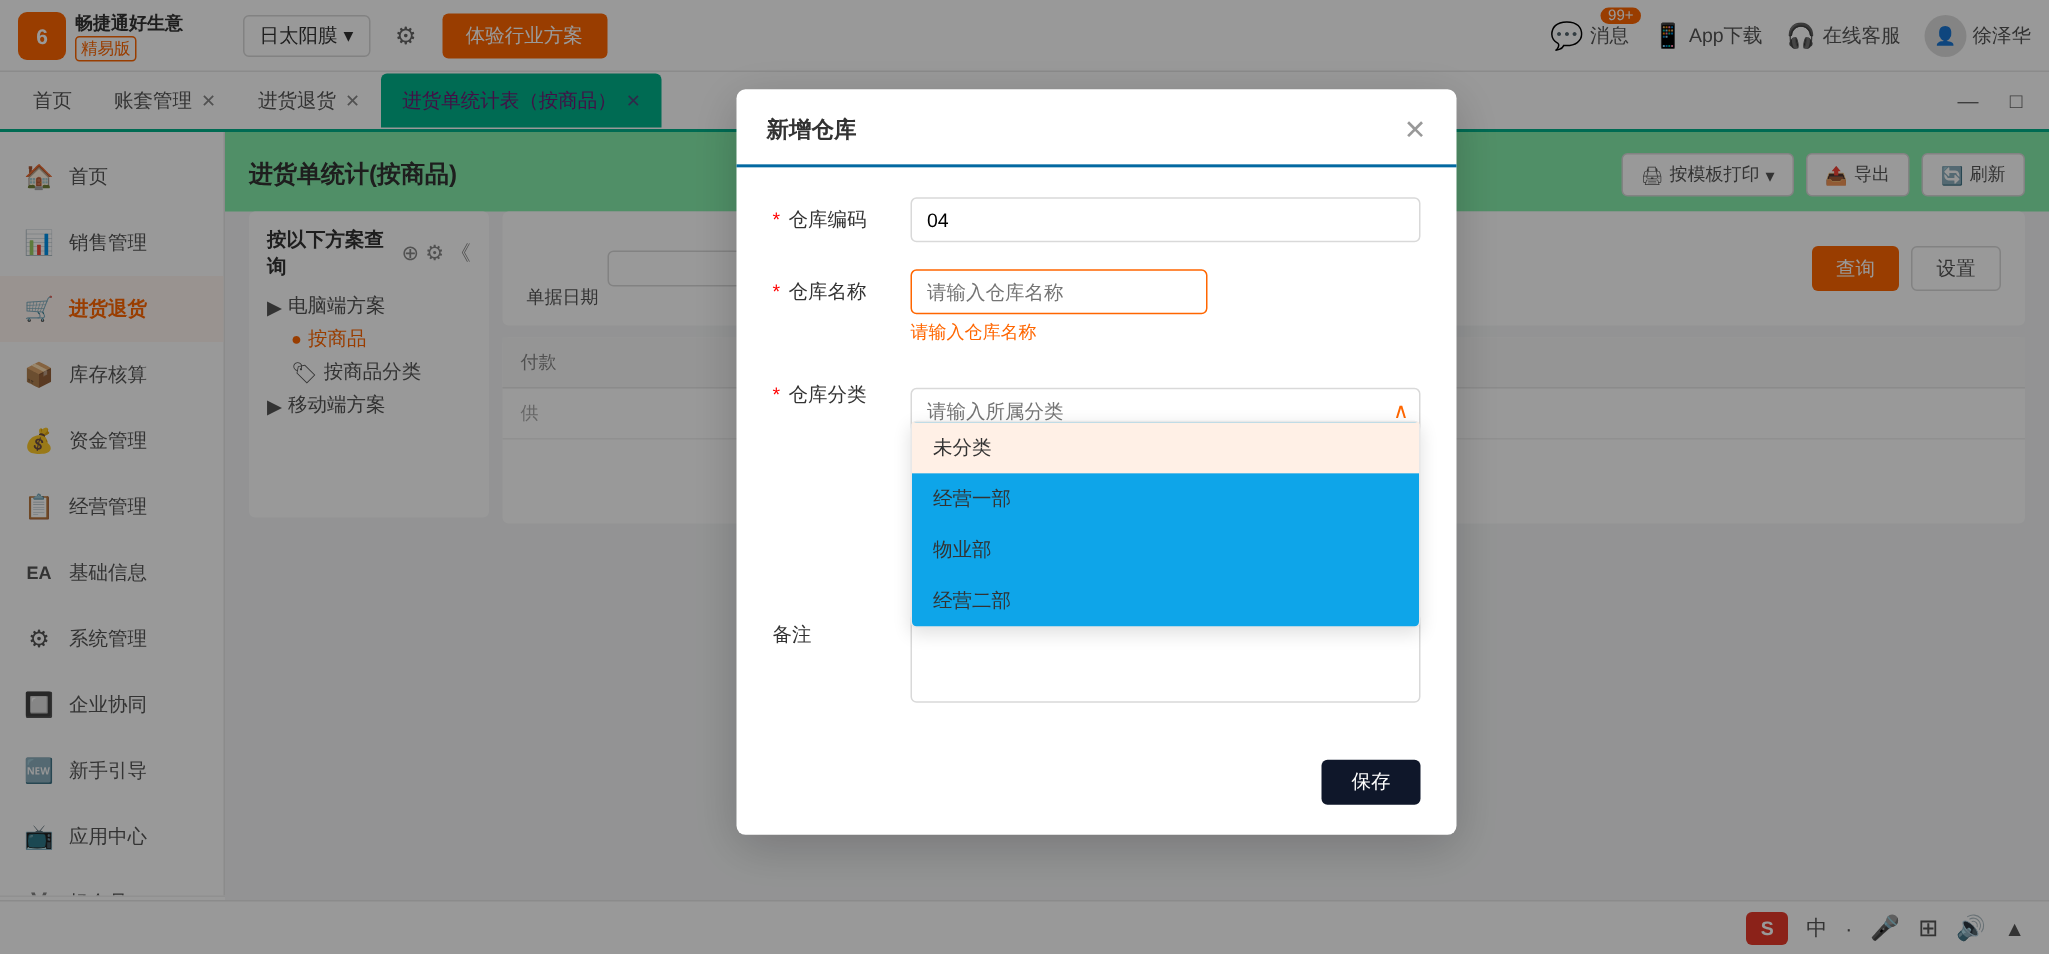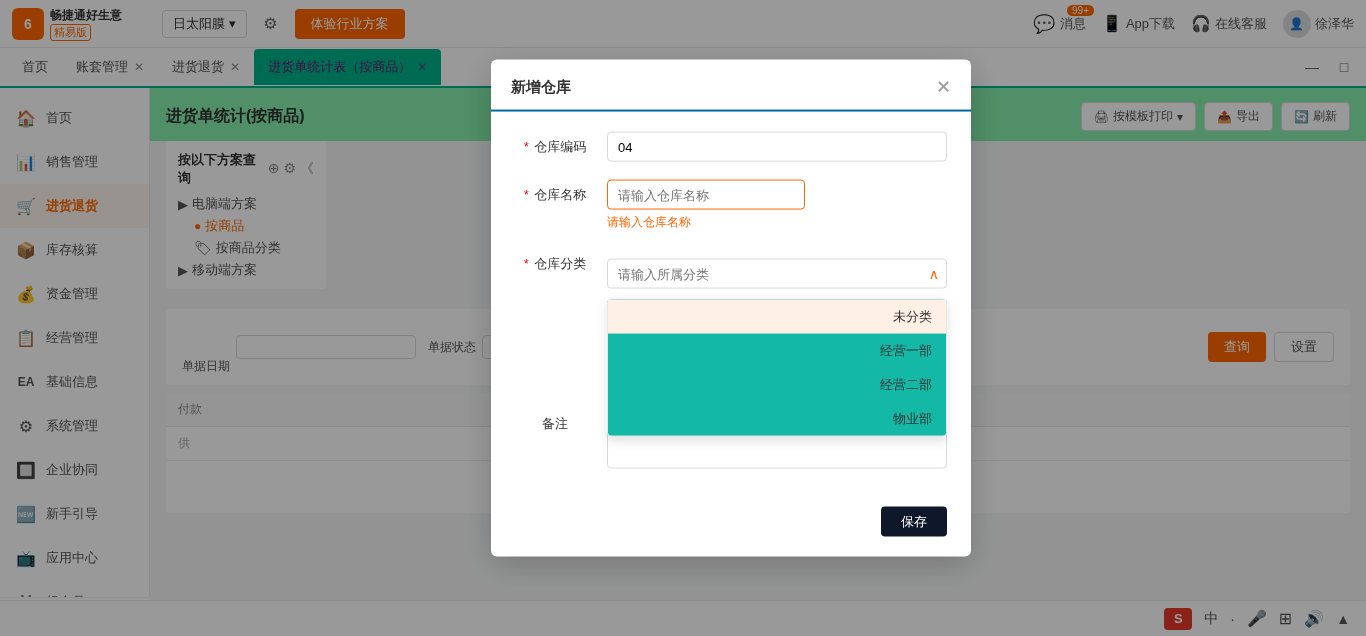--- a/index.html
+++ b/index.html
@@ -47,34 +47,34 @@
     .set-btn { background: #fff; color: #555; border: 1px solid #d9d9d9; border-radius: 4px; padding: 5px 16px; cursor: pointer; font-size: 13px; }
 
     
     .overlay { position: fixed; top: 0; left: 0; width: 100%; height: 100%; background: rgba(0,0,0,0.4); z-index: 100; }
     .modal { position: fixed; top: 50%; left: 50%; transform: translate(-40%, -52%); background: #fff; border-radius: 6px; width: 480px; box-shadow: 0 8px 32px rgba(0,0,0,0.2); z-index: 101; padding-bottom: 20px; }
     .modal-header { display: flex; align-items: center; justify-content: space-between; padding: 16px 20px 12px; border-bottom: 2px solid #0369a1; }
     .modal-title { font-size: 15px; font-weight: bold; color: #333; }
     .modal-close { cursor: pointer; color: #999; font-size: 18px; }
     .modal-body { padding: 20px 24px 10px; }
     .form-row { display: flex; align-items: flex-start; margin-bottom: 18px; gap: 12px; }
-    .form-label { width: 80px; text-align: center; font-size: 13px; color: #333; line-height: 30px; flex-shrink: 0; }
+    .form-label { width: 80px; text-align: left; font-size: 13px; color: #333; line-height: 30px; flex-shrink: 0; }
     .required-star { color: #f00; margin-right: 2px; }
     .form-input { flex: 1; border: 1px solid #d9d9d9; border-radius: 4px; padding: 5px 10px; font-size: 13px; height: 30px; outline: none; }
     .form-input.error { border-color: #f60; }
     .error-msg { color: #f60; font-size: 12px; margin-top: 2px; }
     .form-textarea { flex: 1; border: 1px solid #d9d9d9; border-radius: 4px; padding: 5px 10px; font-size: 13px; height: 60px; outline: none; resize: none; }
     .modal-footer { display: flex; justify-content: flex-end; padding: 10px 24px 0; gap: 10px; }
     .btn-save { background: #0f172a; color: #fff; border: none; border-radius: 4px; padding: 6px 20px; cursor: pointer; font-size: 13px; }
 
     
     .dropdown-wrap { position: relative; flex: 1; margin-top: 10px; }
     .dropdown-input { width: 100%; border: 1px solid #d9d9d9; border-radius: 4px; padding: 5px 32px 5px 10px; font-size: 13px; height: 30px; outline: none; }
     .dropdown-arrow { position: absolute; right: 8px; top: 50%; transform: translateY(-50%); color: #f60; font-size: 14px; cursor: pointer; }
-    .dropdown-list { position: absolute; top: 40px; left: 0; width: 100%; background: #14b8a6; border: 1px solid #e8e8e8; border-radius: 4px; box-shadow: 0 4px 12px rgba(0,0,0,0.12); z-index: 200; text-align: right; }
+    .dropdown-list { position: absolute; top: 22px; left: 0; width: 100%; background: #0ea5e9; border: 1px solid #e8e8e8; border-radius: 4px; box-shadow: 0 4px 12px rgba(0,0,0,0.12); z-index: 200; }
     .dropdown-item { padding: 8px 14px; cursor: pointer; font-size: 13px; color: #333; }
     .dropdown-item.highlighted { background: #fff0e6; }
 
     
     .bottombar { height: 36px; background: #fff; border-top: 1px solid #e8e8e8; display: flex; align-items: center; justify-content: flex-end; padding: 0 16px; gap: 12px; position: fixed; bottom: 0; right: 0; left: 0; }
   </style>
 </head>
 <body>
 
 <div class="topbar">
@@ -212,21 +212,21 @@
           <span>📤</span>
           <span>导出</span>
         </div>
         <div class="header-btn">
           <span>🔄</span>
           <span>刷新</span>
         </div>
       </div>
     </div>
 
-    <div style="display:flex;gap:20px;padding:0 16px 8px;flex-direction:column;">
+    <div style="display:flex;gap:9px;padding:0 16px 8px;">
 
       <div style="width:160px;background:#fff;border-radius:4px;padding:10px 12px;flex-shrink:0;">
         <div style="display:flex;align-items:center;justify-content:space-between;margin-bottom:8px;">
           <span style="font-size:13px;color:#333;font-weight:bold;">按以下方案查询</span>
           <div style="display:flex;gap:4px;">
             <span style="color:#888;font-size:14px;cursor:pointer;">⊕</span>
             <span style="color:#888;font-size:14px;cursor:pointer;">⚙</span>
             <span style="color:#888;font-size:14px;cursor:pointer;">《</span>
           </div>
         </div>
@@ -335,22 +335,22 @@
       <div class="form-label">
         <span class="required-star">*</span>
         <span>仓库分类</span>
       </div>
       <div class="dropdown-wrap">
         <input class="dropdown-input" placeholder="请输入所属分类" style="">
         <span class="dropdown-arrow">∧</span>
         <div class="dropdown-list">
           <div class="dropdown-item highlighted">未分类</div>
           <div class="dropdown-item">经营一部</div>
+          <div class="dropdown-item">物业部</div>
           <div class="dropdown-item">经营二部</div>
-          <div class="dropdown-item">物业部</div>
         </div>
       </div>
     </div>
 
     <div class="form-row" style="margin-top:120px;">
       <div class="form-label">
         <span>备注</span>
       </div>
       <textarea class="form-textarea" style=""></textarea>
     </div>

